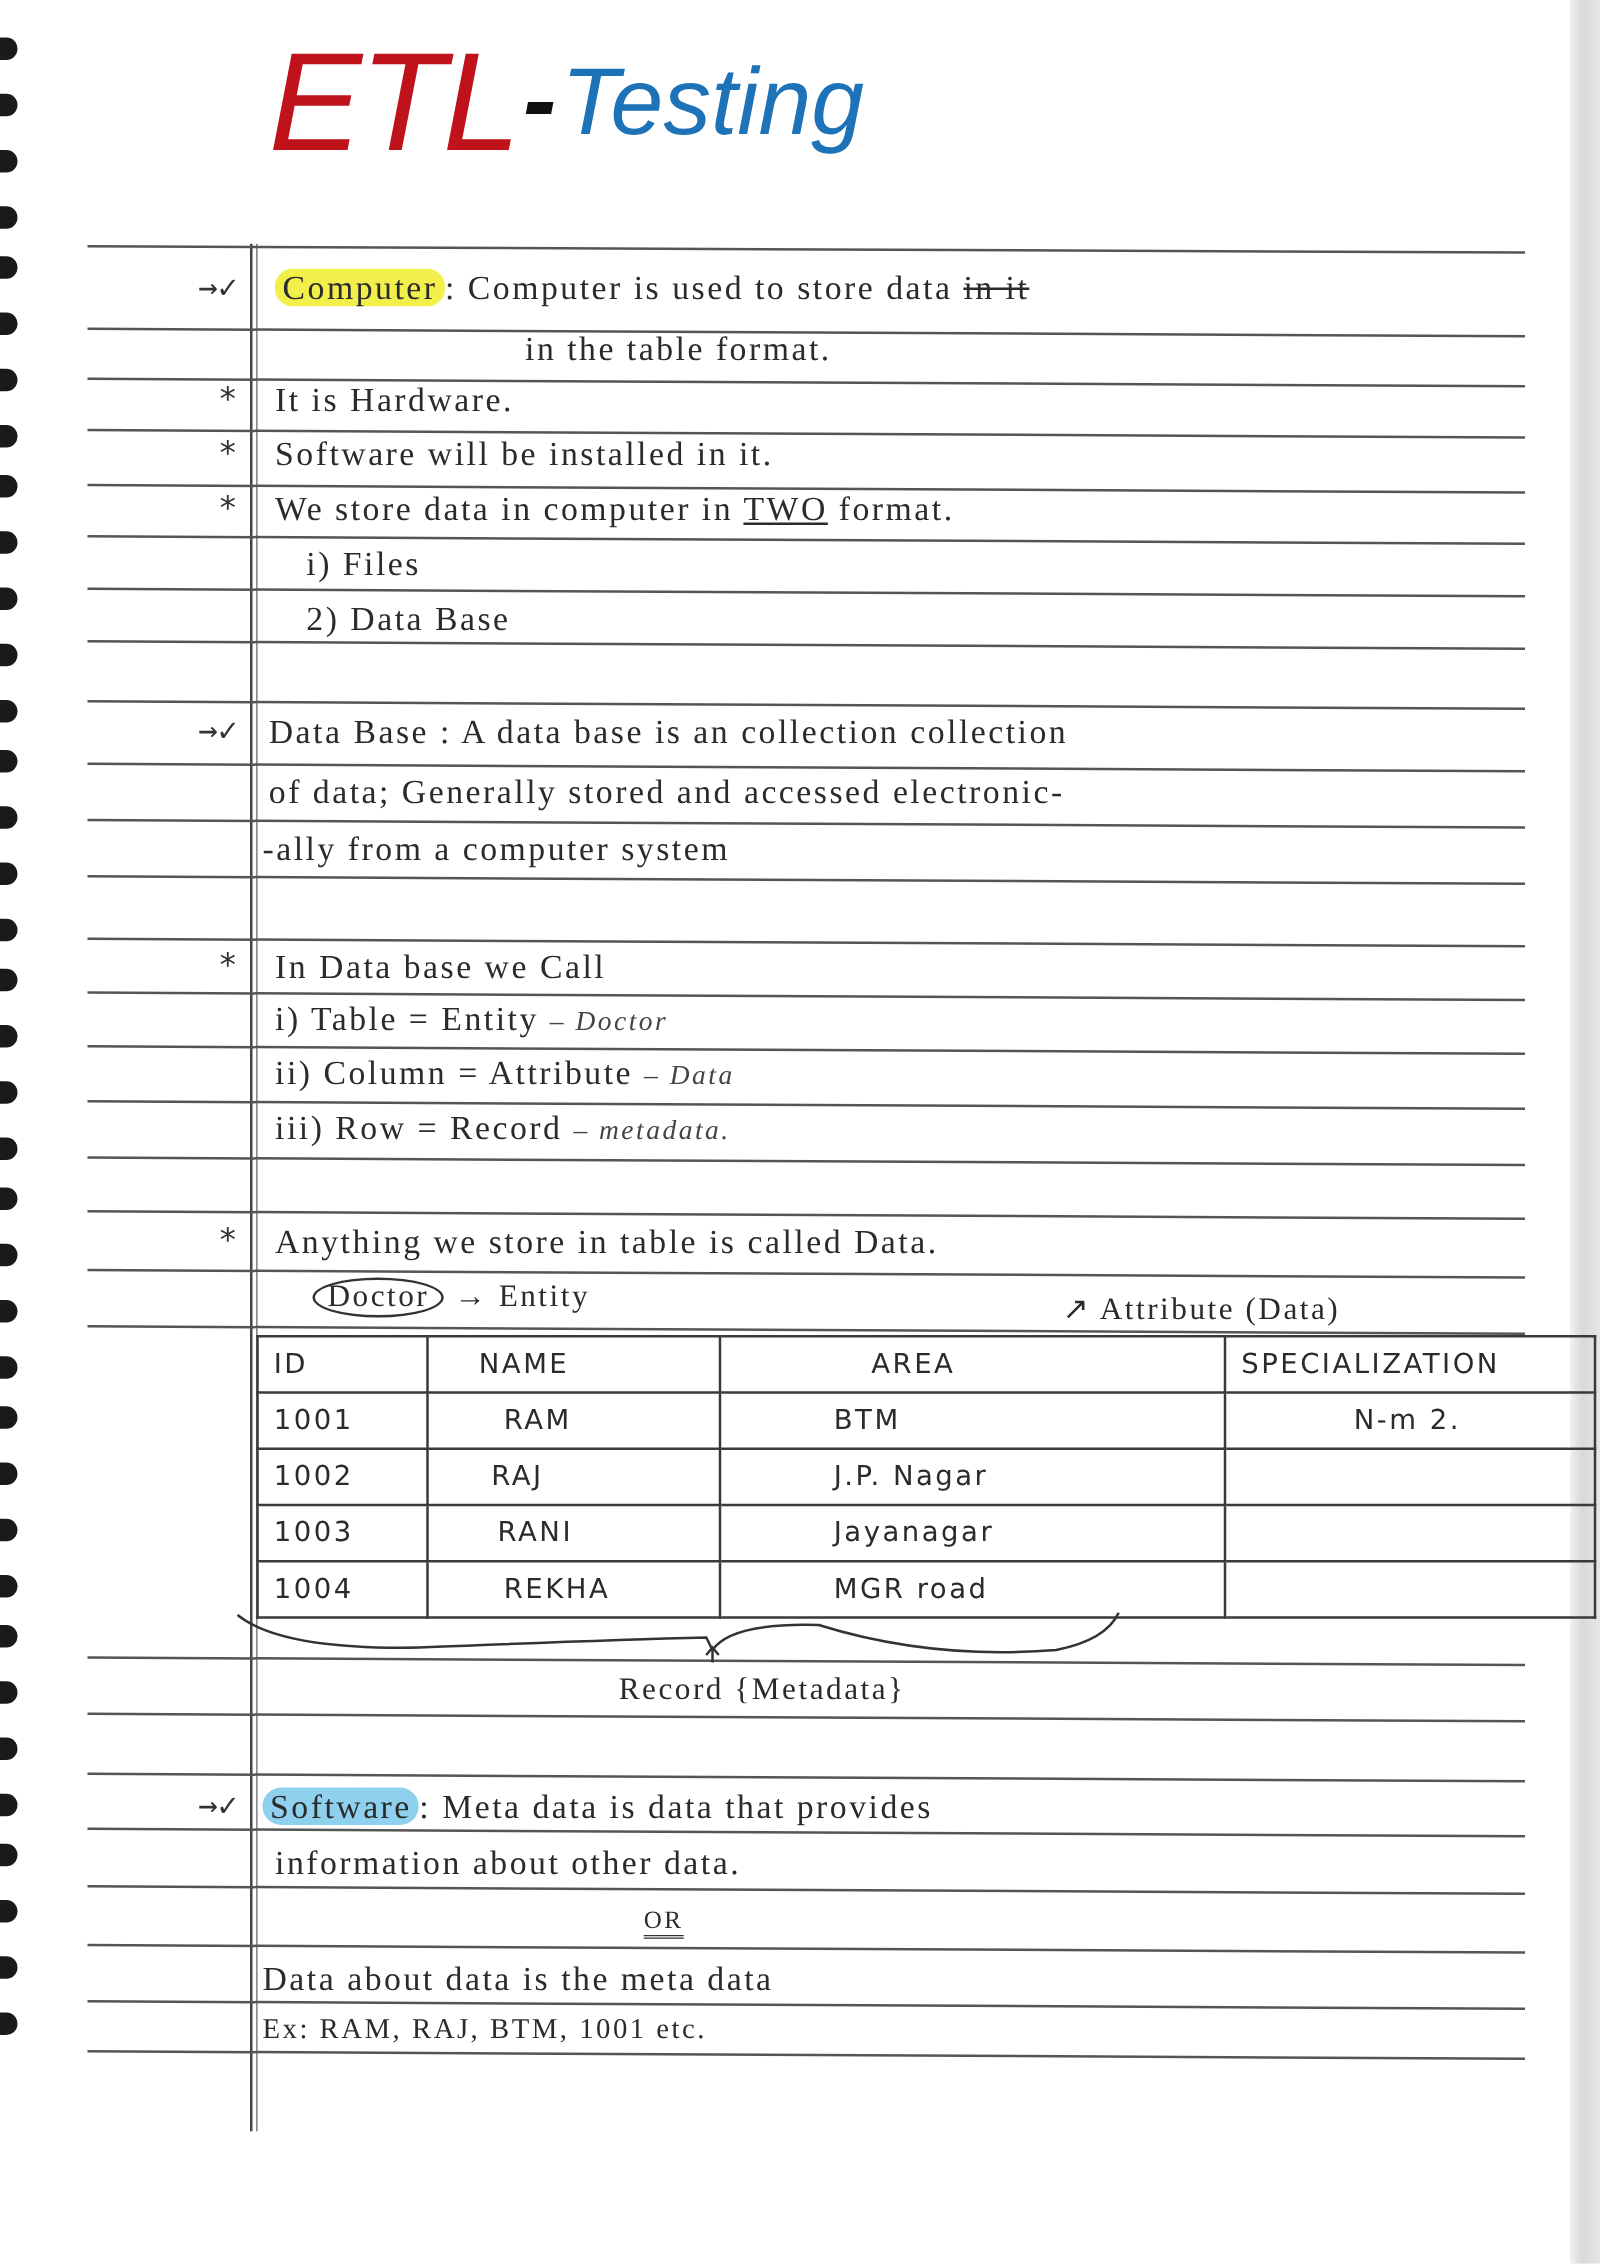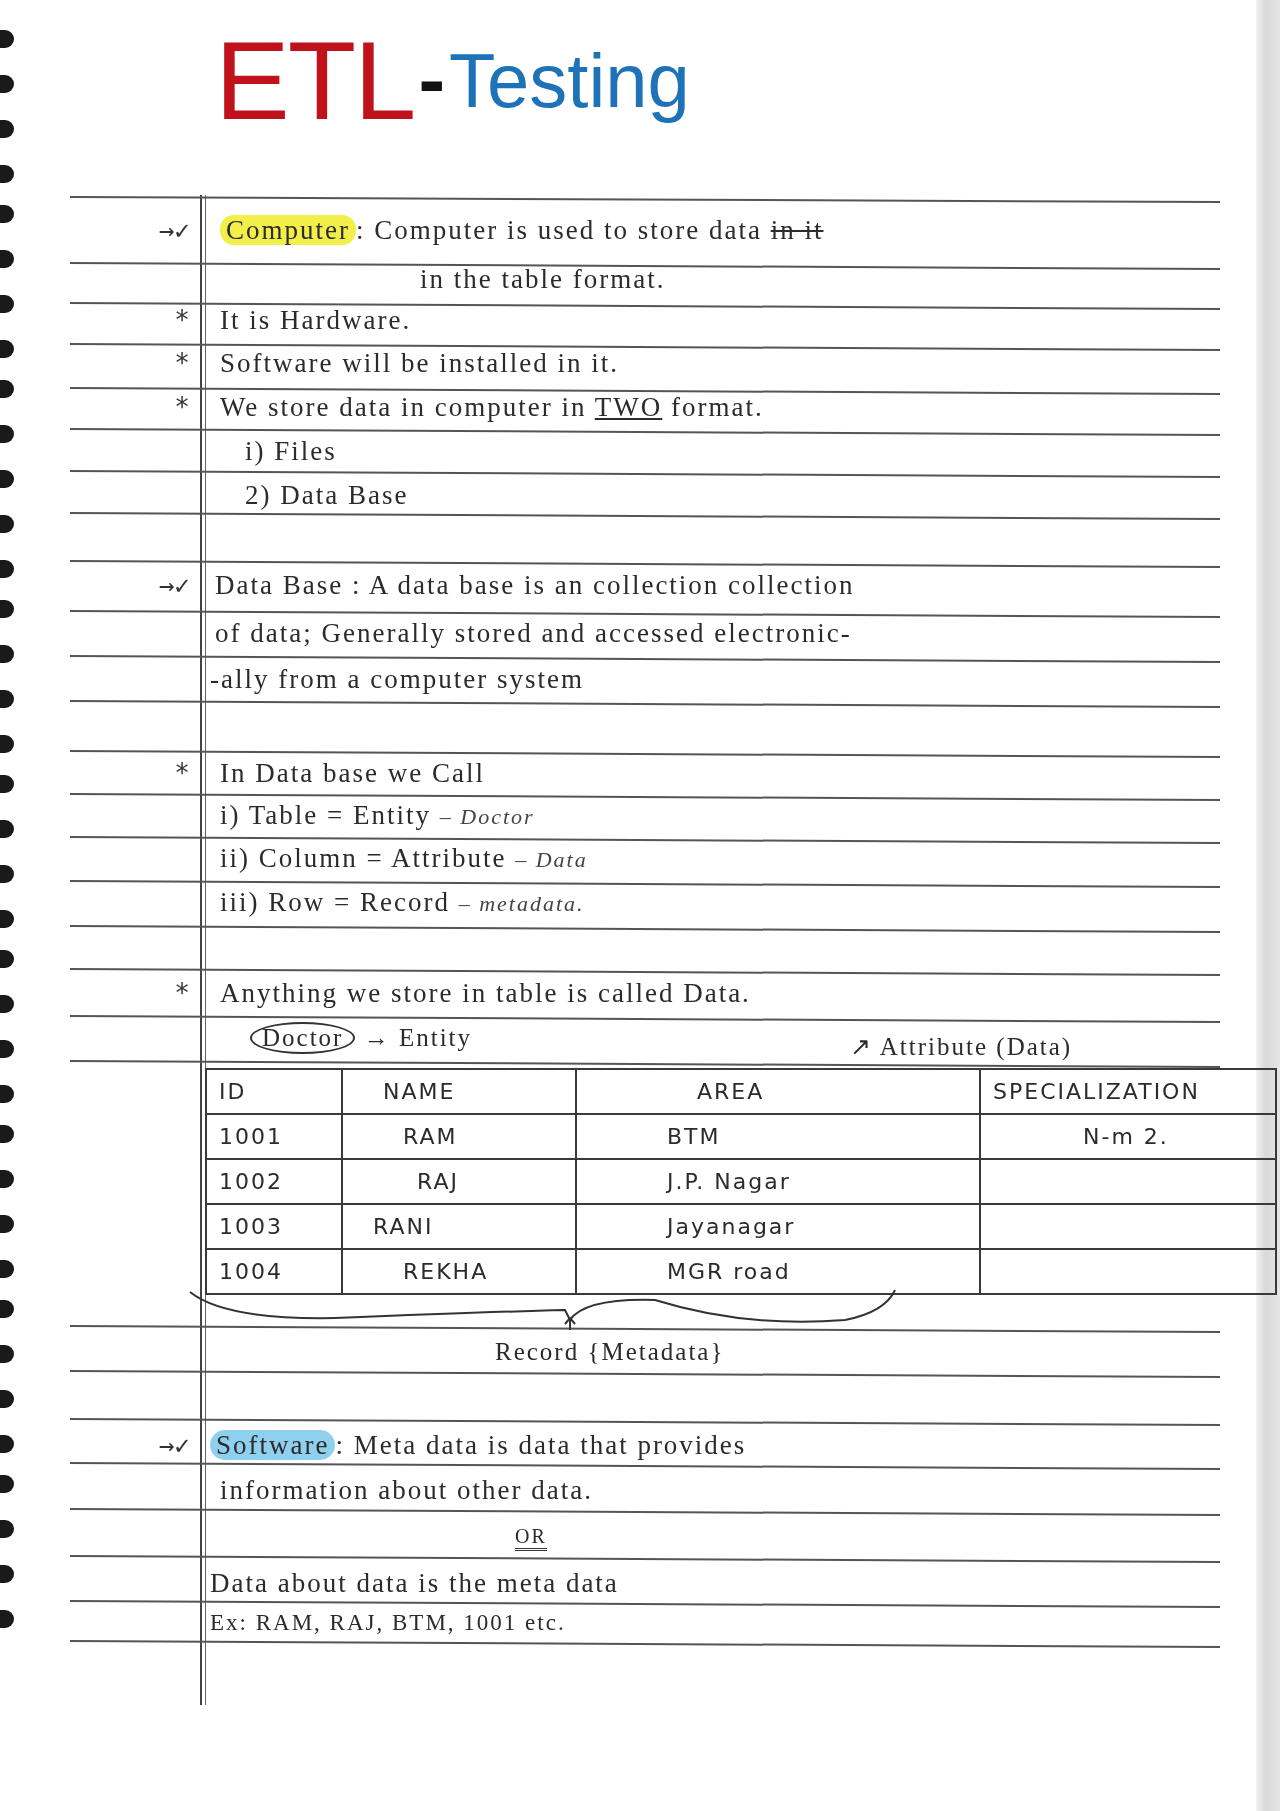--- a/index.html
+++ b/index.html
@@ -8,21 +8,21 @@
     font-family: "DejaVu Sans", sans-serif; color:#2a2a2a;
   }
   .binding { position:absolute; left:0; top:20px; width:16px; }
   .binding .hole {
     position:absolute; left:0; width:14px; height:18px; background:#1a1a1a; border-radius:0 9px 9px 0;
   }
   .right-edge {
     position:absolute; right:0; top:0; width:24px; height:1811px;
     background:linear-gradient(to right,#f2f2f2,#d9d9d9 40%,#e6e6e6);
   }
-  .title { position:absolute; left:215px; top:30px; height:100px; white-space:nowrap; }
+  .title { position:absolute; left:215px; top:30px; height:100px; white-space:nowrap;font-style:italic; }
   .title .etl {
     font-family:"Liberation Sans", sans-serif; font-size:112px; color:#c0121a; letter-spacing:-2px;
     line-height:100px; vertical-align:bottom;
   }
   .title .dash {
     font-family:"Liberation Sans", sans-serif; font-size:80px; color:#111; font-weight:bold;
     line-height:100px; margin:0 4px;
   }
   .title .testing {
     font-family:"Liberation Sans", sans-serif; font-size:76px; color:#1e72b8; line-height:100px;
@@ -223,27 +223,27 @@
     <th style="width:270px">SPECIALIZATION</th>
   </tr>
   <tr>
     <td>1001</td>
     <td style="padding-left:60px">RAM</td>
     <td style="padding-left:90px">BTM</td>
     <td style="padding-left:102px">N-m 2.</td>
   </tr>
   <tr>
     <td>1002</td>
-    <td style="padding-left:74px">RAJ</td>
+    <td style="padding-left:50px">RAJ</td>
     <td style="padding-left:90px">J.P. Nagar</td>
     <td></td>
   </tr>
   <tr>
     <td>1003</td>
-    <td style="padding-left:30px">RANI</td>
+    <td style="padding-left:55px">RANI</td>
     <td style="padding-left:90px">Jayanagar</td>
     <td></td>
   </tr>
   <tr>
     <td>1004</td>
     <td style="padding-left:60px">REKHA</td>
     <td style="padding-left:90px">MGR road</td>
     <td></td>
   </tr>
 </tbody>

